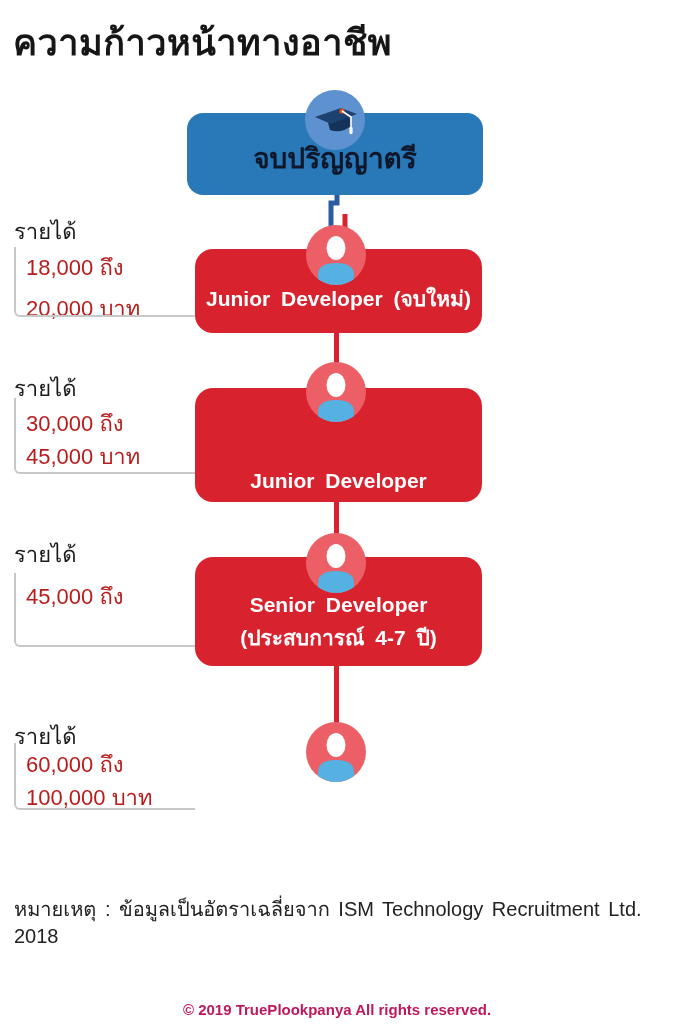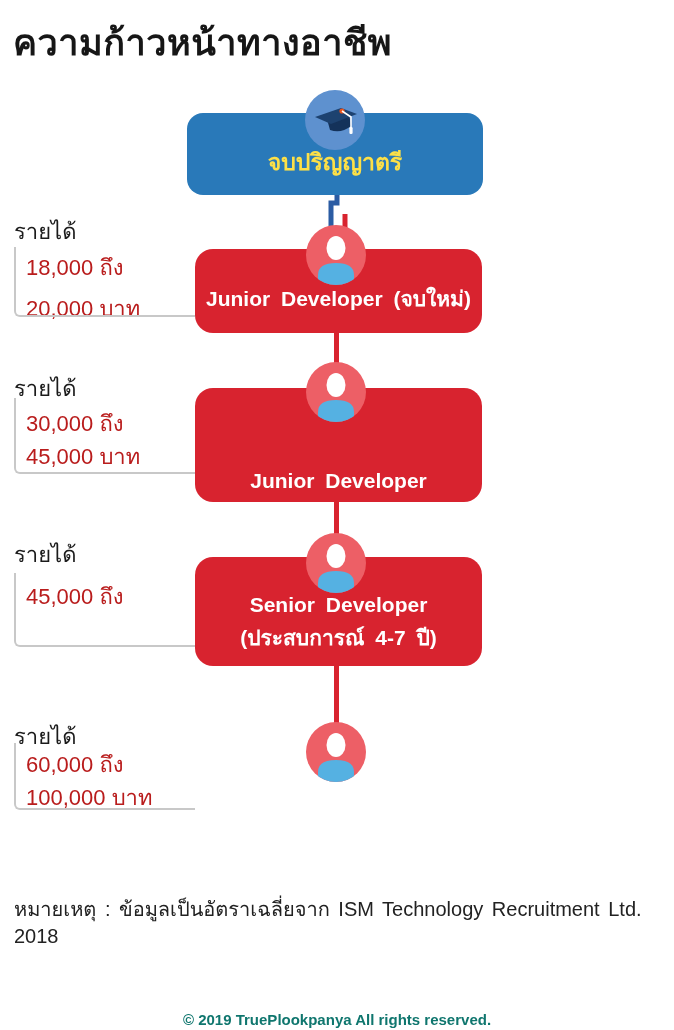--- a/index.html
+++ b/index.html
@@ -10,21 +10,21 @@
     position:absolute; left:13px; top:14px;
     font-size:36px; font-weight:bold; color:#161616; letter-spacing:0.5px;
   }
 
   
   .start-box {
     position:absolute; left:187px; top:113px; width:296px; height:82px;
     background:#2979b9; border-radius:16px; box-sizing:border-box;
     display:flex; justify-content:center; align-items:flex-end; padding-bottom:15px;
   }
-  .start-box .label { color:#fde047; font-weight:bold; font-size:23px; }
+  .start-box .label { color:#0f172a; font-weight:bold; font-size:28px; }
 
   .grad-circle { position:absolute; left:305px; top:90px; width:60px; height:60px; }
 
   
   .connector-top { position:absolute; left:325px; top:195px; width:30px; height:36px; }
 
   
   .vconn { position:absolute; left:334px; width:5px; background:#d8232f; }
   .vconn.c12 { top:331px; height:33px; }
   .vconn.c23 { top:500px; height:35px; }
@@ -65,21 +65,21 @@
   .bracket.b2 { top:398px; height:76px; }
   .bracket.b3 { top:573px; height:74px; }
   .bracket.b4 { top:743px; height:67px; }
 
   .footnote {
     position:absolute; left:14px; top:893px; width:650px;
     font-size:20px; color:#222222; word-spacing:3px;
   }
   .copyright {
     position:absolute; left:0; top:1001px; width:674px; text-align:center;
-    font-size:15px; font-weight:600; color:#0f766e;margin-top:10px;
+    font-size:15px; font-weight:600; color:#be185d;
   }
 </style>
 </head>
 <body>
 
 <div class="canvas">
 
   <div class="page-title">ความก้าวหน้าทางอาชีพ</div>
 
   <div class="start-box">

